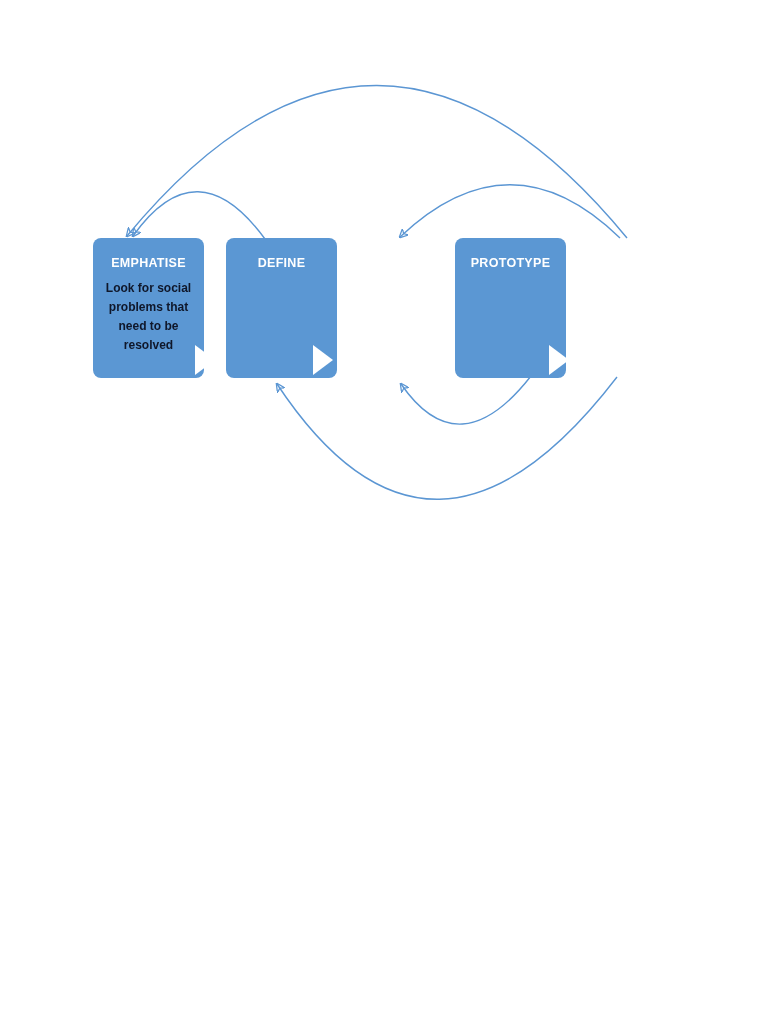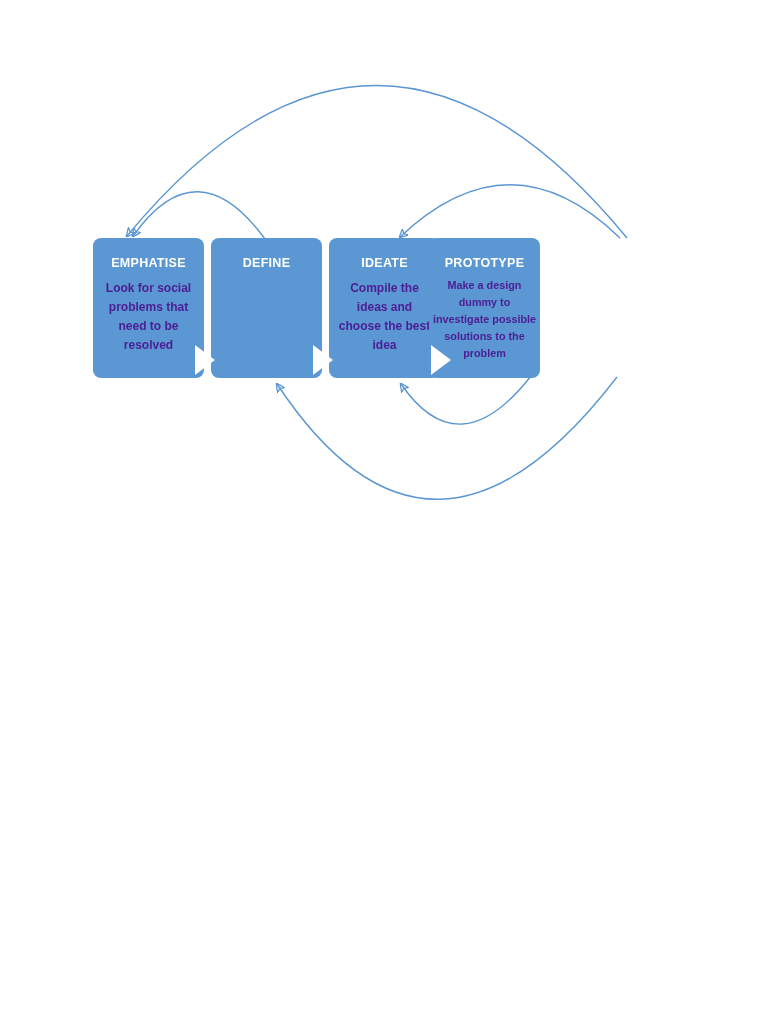--- a/index.html
+++ b/index.html
@@ -43,21 +43,21 @@
   }
   .step-title {
     color: #ffffff;
     font-weight: 700;
     font-size: 12.5px;
     letter-spacing: 0.3px;
     line-height: 15px;
   }
   .step-desc {
     margin-top: 8px;
-    color: #4c1d95;
+    color: #0f172a;
     font-weight: 700;
     font-size: 12px;
     line-height: 19px;
     white-space: pre-line;
   }
   .step.compact .step-desc {
     font-size: 10.8px;
     line-height: 17px;
     margin-top: 6px;
   }
@@ -91,39 +91,27 @@
   </svg>
 
   <div class="step" style="left:93px">
     <div class="step-title">EMPHATISE</div>
     <div class="step-desc">Look for social
 problems that
 need to be
 resolved</div>
   </div>
 
-  <div class="step" style="left:211px">
+  <div class="step" style="left:226px">
     <div class="step-title">DEFINE</div>
   </div>
 
-  <div class="step" style="left:329px">
-    <div class="step-title">IDEATE</div>
-    <div class="step-desc">Compile the
-ideas and
-choose the best
-idea</div>
-  </div>
 
-  <div class="step compact" style="left:429px">
+  <div class="step compact" style="left:455px">
     <div class="step-title">PROTOTYPE</div>
-    <div class="step-desc">Make a design
-dummy to
-investigate possible
-solutions to the
-problem</div>
   </div>
 
 
   <div class="chevron" style="left:195px"></div>
   <div class="chevron" style="left:313px"></div>
   <div class="chevron" style="left:431px"></div>
   <div class="chevron" style="left:549px"></div>
 
 </div>
 

